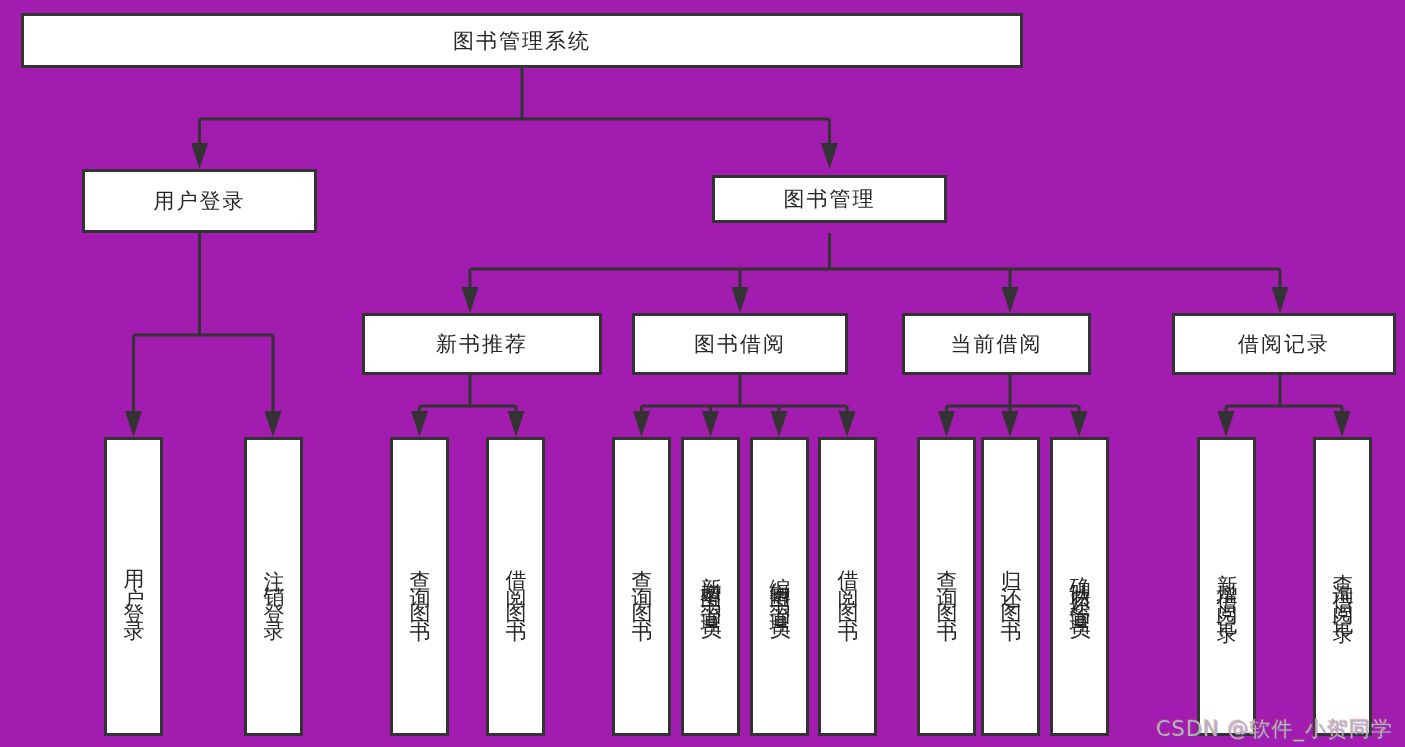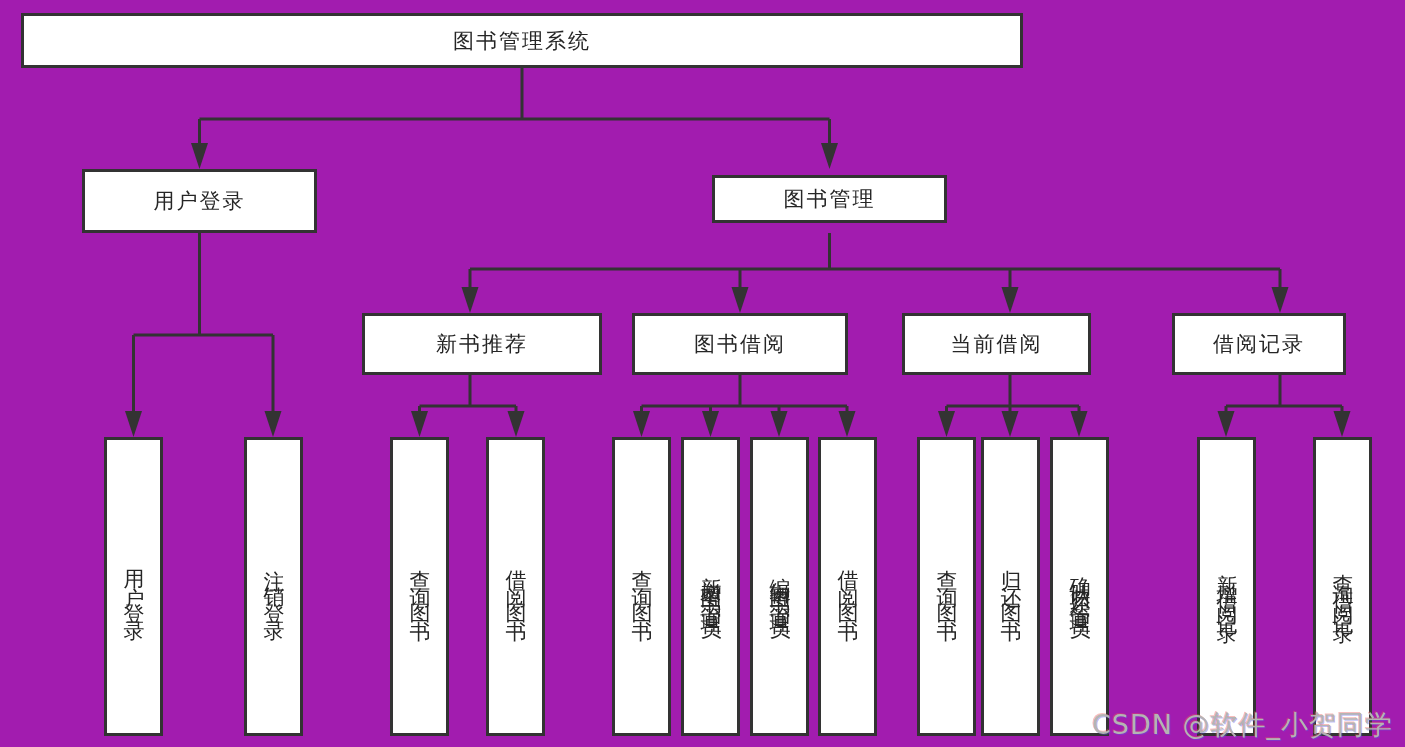--- a/index.html
+++ b/index.html
@@ -16,21 +16,21 @@
   }
   .box.h span{font-size:21px;letter-spacing:2px;white-space:nowrap;}
   .box.v span{
     writing-mode:vertical-rl;text-orientation:mixed;
     font-size:21px;line-height:1;white-space:nowrap;
   }
   .sp-lg span{letter-spacing:17px;}
   .sp-md span{letter-spacing:10px;}
   .sp-sm span{letter-spacing:6px;}
   .watermark{
-    position:absolute;right:12px;bottom:4px;font-size:27px;color:#b4b4b4;
+    position:absolute;right:12px;bottom:4px;font-size:21px;color:#b4b4b4;
     letter-spacing:1px;white-space:nowrap;
     text-shadow:-1px -1px 0 rgba(235,90,90,.40), 1px 1px 0 rgba(90,90,235,.40);
   }
 </style>
 </head>
 <body>
 
 <div class="stage">
 
   <svg class="wires" viewBox="0 0 1405 747">
@@ -89,21 +89,21 @@
 
   <div class="box h" style="left:362px;top:313px;width:240px;height:62px">
     <span>新书推荐</span>
   </div>
   <div class="box h" style="left:632px;top:313px;width:216px;height:62px">
     <span>图书借阅</span>
   </div>
   <div class="box h" style="left:902px;top:313px;width:189px;height:62px">
     <span>当前借阅</span>
   </div>
-  <div class="box h" style="left:1172px;top:313px;width:174px;height:62px">
+  <div class="box h" style="left:1172px;top:313px;width:224px;height:62px">
     <span>借阅记录</span>
   </div>
 
   <div class="box v sp-lg" style="left:104px;top:437px;width:59px;height:299px">
     <span>用户登录</span>
   </div>
   <div class="box v sp-lg" style="left:244px;top:437px;width:59px;height:299px">
     <span>注销登录</span>
   </div>
 

